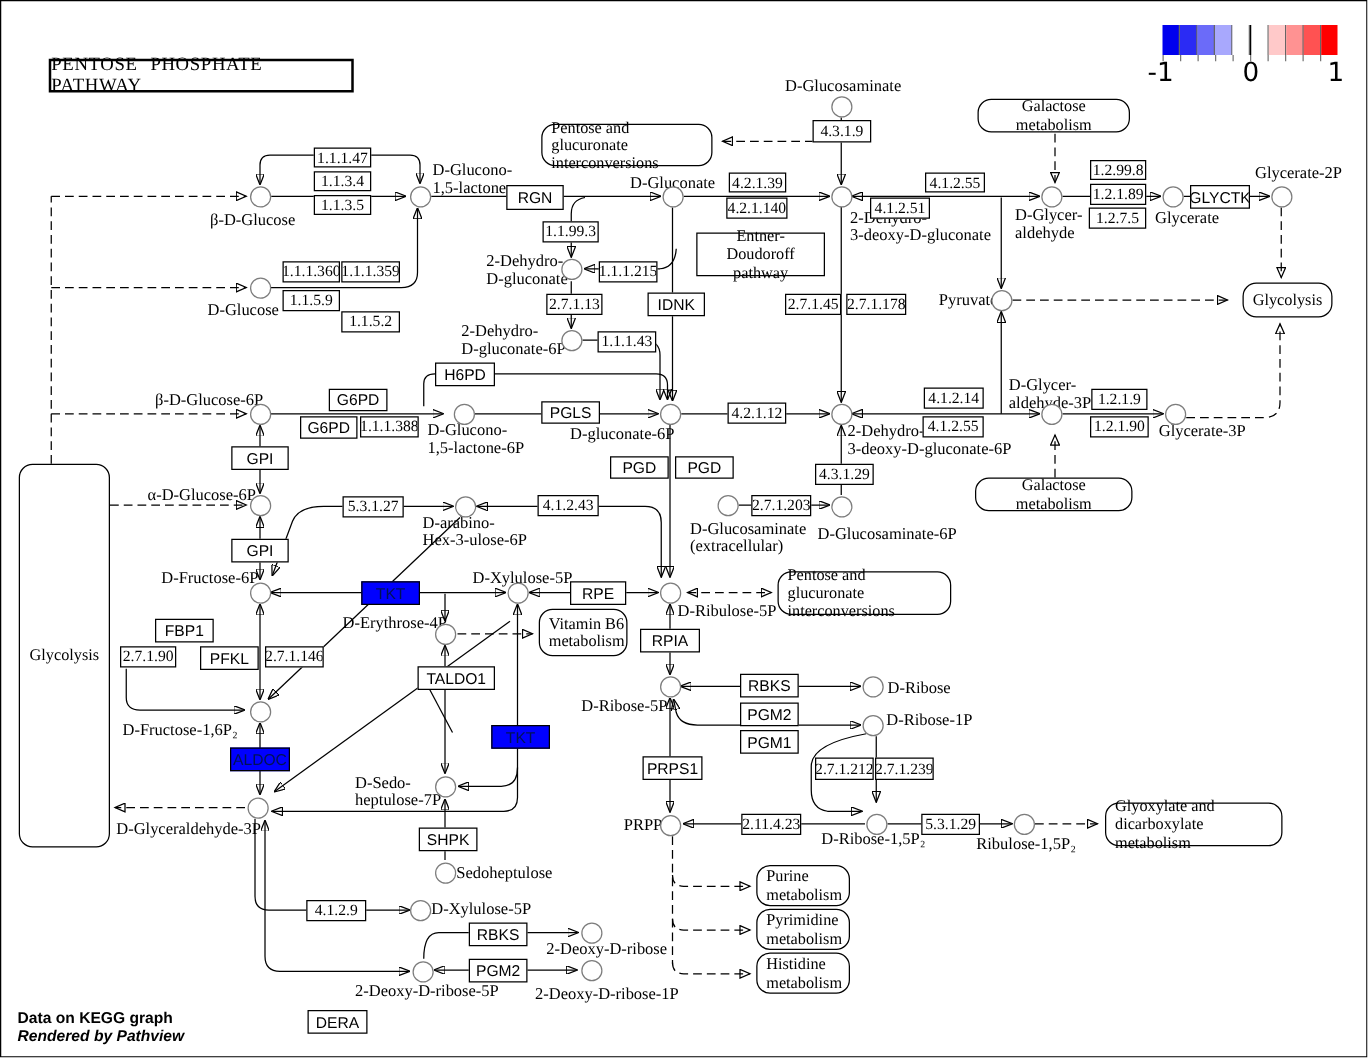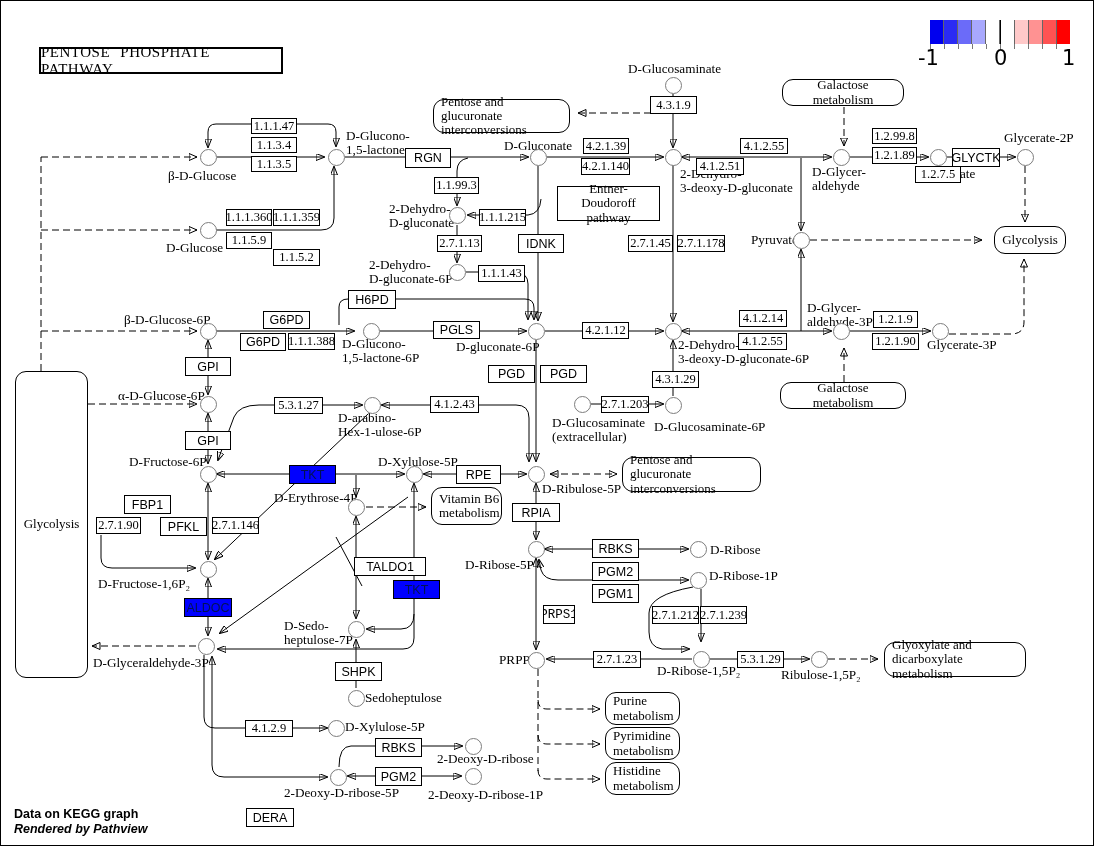--- a/index.html
+++ b/index.html
@@ -150,21 +150,21 @@
     <div class="ebox ec" style="left: 433px; top: 176px; width: 45px; height: 17px;">1.1.99.3</div>
     <div class="ebox ec" style="left: 478px; top: 208px; width: 47px; height: 17px;">1.1.1.215</div>
     <div class="ebox ec" style="left: 436px; top: 234px; width: 45px; height: 17px;">2.7.1.13</div>
     <div class="ebox gene" style="left: 517px; top: 233px; width: 46px; height: 19px;">IDNK</div>
     <div class="ebox ec" style="left: 582px; top: 137px; width: 46px; height: 16px;">4.2.1.39</div>
     <div class="ebox ec" style="left: 580px; top: 157px; width: 49px; height: 17px;">4.2.1.140</div>
     <div class="ebox ec" style="left: 739px; top: 137px; width: 48px; height: 16px;">4.1.2.55</div>
     <div class="ebox ec" style="left: 695px; top: 157px; width: 48px; height: 17px;">4.1.2.51</div>
     <div class="ebox ec" style="left: 871px; top: 127px; width: 45px; height: 16px;">1.2.99.8</div>
     <div class="ebox ec" style="left: 871px; top: 146px; width: 45px; height: 17px;">1.2.1.89</div>
-    <div class="ebox ec" style="left: 870px; top: 165px; width: 46px; height: 17px; margin-left: 44px;">1.2.7.5</div>
+    <div class="ebox ec" style="left: 870px; top: 165px; width: 46px; height: 17px;">1.2.7.5</div>
     <div class="ebox gene" style="left: 951px; top: 147px; width: 48px; height: 19px;">GLYCTK</div>
     <div class="ebox ec" style="left: 649px; top: 95px; width: 47px; height: 18px;">4.3.1.9</div>
     <div class="ebox ec" style="left: 225px; top: 208px; width: 46px; height: 17px;">1.1.1.360</div>
     <div class="ebox ec" style="left: 272px; top: 208px; width: 47px; height: 17px;">1.1.1.359</div>
     <div class="ebox ec" style="left: 225px; top: 231px; width: 46px; height: 17px;">1.1.5.9</div>
     <div class="ebox ec" style="left: 272px; top: 248px; width: 47px; height: 17px;">1.1.5.2</div>
     <div class="ebox ec" style="left: 477px; top: 264px; width: 47px; height: 17px;">1.1.1.43</div>
     <div class="ebox ec" style="left: 627px; top: 234px; width: 45px; height: 17px;">2.7.1.45</div>
     <div class="ebox ec" style="left: 676px; top: 234px; width: 48px; height: 17px;">2.7.1.178</div>
     <div class="ebox gene" style="left: 347px; top: 289px; width: 48px; height: 19px;">H6PD</div>
@@ -185,30 +185,30 @@
     <div class="ebox gene" style="left: 487px; top: 364px; width: 47px; height: 18px;">PGD</div>
     <div class="ebox gene" style="left: 539px; top: 364px; width: 47px; height: 18px;">PGD</div>
     <div class="ebox gene" style="left: 184px; top: 430px; width: 46px; height: 19px;">GPI</div>
     <div class="ebox gene" style="left: 288px; top: 464px; width: 47px; height: 19px; background: rgb(0, 0, 255); color: rgb(0, 18, 85);">TKT</div>
     <div class="ebox gene" style="left: 455px; top: 464px; width: 45px; height: 19px;">RPE</div>
     <div class="ebox gene" style="left: 511px; top: 502px; width: 48px; height: 19px;">RPIA</div>
     <div class="ebox gene" style="left: 123px; top: 494px; width: 47px; height: 19px;">FBP1</div>
     <div class="ebox ec" style="left: 95px; top: 516px; width: 45px; height: 17px;">2.7.1.90</div>
     <div class="ebox gene" style="left: 159px; top: 516px; width: 47px; height: 19px;">PFKL</div>
     <div class="ebox ec" style="left: 211px; top: 516px; width: 47px; height: 17px;">2.7.1.146</div>
-    <div class="ebox gene" style="left: 333px; top: 556px; width: 72px; height: 19px; margin-left: 20px;">TALDO1</div>
+    <div class="ebox gene" style="left: 333px; top: 532px; width: 62px; height: 19px;">TALDO1</div>
     <div class="ebox gene" style="left: 591px; top: 538px; width: 47px; height: 19px;">RBKS</div>
     <div class="ebox gene" style="left: 591px; top: 561px; width: 47px; height: 19px;">PGM2</div>
     <div class="ebox gene" style="left: 591px; top: 583px; width: 47px; height: 19px;">PGM1</div>
     <div class="ebox gene" style="left: 392px; top: 579px; width: 47px; height: 19px; background: rgb(0, 0, 255); color: rgb(0, 18, 85);">TKT</div>
     <div class="ebox gene" style="left: 183px; top: 597px; width: 48px; height: 19px; background: rgb(0, 0, 255); color: rgb(0, 18, 85);">ALDOC</div>
-    <div class="ebox gene" style="left: 542px; top: 604px; width: 32px; height: 19px; font-family: Liberation Mono, monospace;">PRPS1</div>
+    <div class="ebox gene" style="left: 513px; top: 604px; width: 48px; height: 19px;">PRPS1</div>
     <div class="ebox ec" style="left: 651px; top: 605px; width: 47px; height: 18px;">2.7.1.212</div>
     <div class="ebox ec" style="left: 699px; top: 605px; width: 47px; height: 18px;">2.7.1.239</div>
-    <div class="ebox ec" style="left: 592px; top: 650px; width: 48px; height: 17px;">2.7.1.23</div>
+    <div class="ebox ec" style="left: 592px; top: 650px; width: 48px; height: 17px;">2.11.4.23</div>
     <div class="ebox ec" style="left: 736px; top: 650px; width: 47px; height: 17px;">5.3.1.29</div>
     <div class="ebox gene" style="left: 334px; top: 661px; width: 47px; height: 19px;">SHPK</div>
     <div class="ebox ec" style="left: 244px; top: 719px; width: 48px; height: 17px;">4.1.2.9</div>
     <div class="ebox gene" style="left: 374px; top: 737px; width: 47px; height: 19px;">RBKS</div>
     <div class="ebox gene" style="left: 245px; top: 767px; width: 48px; height: 19px; margin-top: 40px;">DERA</div>
     <div class="ebox gene" style="left: 374px; top: 766px; width: 47px; height: 19px;">PGM2</div>
     <div class="pbox" style="left: 432px; top: 98px; width: 137px; height: 34px;">Pentose and glucuronate
 interconversions</div>
     <div class="pbox center" style="left: 781px; top: 78px; width: 122px; height: 27px;">Galactose metabolism</div>
     <div class="pbox rect" style="left: 556px; top: 185px; width: 103px; height: 35px; text-align: center;">Entner-Doudoroff
@@ -289,21 +289,21 @@
     <div class="clabel" style="left: 341px; top: 336px;">D-Glucono-
 1,5-lactone-6P</div>
     <div class="clabel" style="left: 455px; top: 339px;">D-gluconate-6P</div>
     <div class="clabel" style="left: 677px; top: 337px;">2-Dehydro-
 3-deoxy-D-gluconate-6P</div>
     <div class="clabel" style="left: 806px; top: 300px;">D-Glycer-
 aldehyde-3P</div>
     <div class="clabel" style="left: 926px; top: 337px;">Glycerate-3P</div>
     <div class="clabel" style="left: 117px; top: 388px;">α-D-Glucose-6P</div>
     <div class="clabel" style="left: 337px; top: 410px;">D-arabino-
-Hex-1-ulose-6P</div>
+Hex-3-ulose-6P</div>
     <div class="clabel" style="left: 551px; top: 415px;">D-Glucosaminate
 (extracellular)</div>
     <div class="clabel" style="left: 653px; top: 419px;">D-Glucosaminate-6P</div>
     <div class="clabel" style="left: 128px; top: 454px;">D-Fructose-6P</div>
     <div class="clabel" style="left: 377px; top: 454px;">D-Xylulose-5P</div>
     <div class="clabel" style="left: 541px; top: 481px;">D-Ribulose-5P</div>
     <div class="clabel" style="left: 273px; top: 490px;">D-Erythrose-4P</div>
     <div class="clabel" style="left: 464px; top: 557px;">D-Ribose-5P</div>
     <div class="clabel" style="left: 709px; top: 542px;">D-Ribose</div>
     <div class="clabel" style="left: 708px; top: 568px;">D-Ribose-1P</div>

